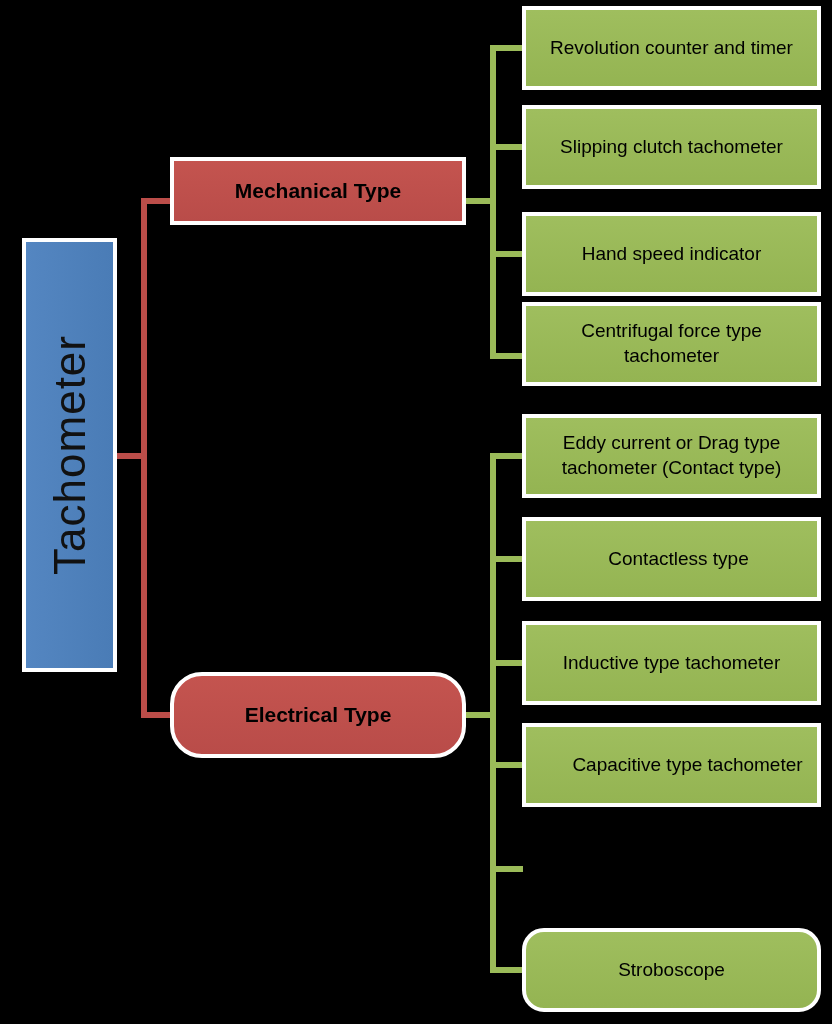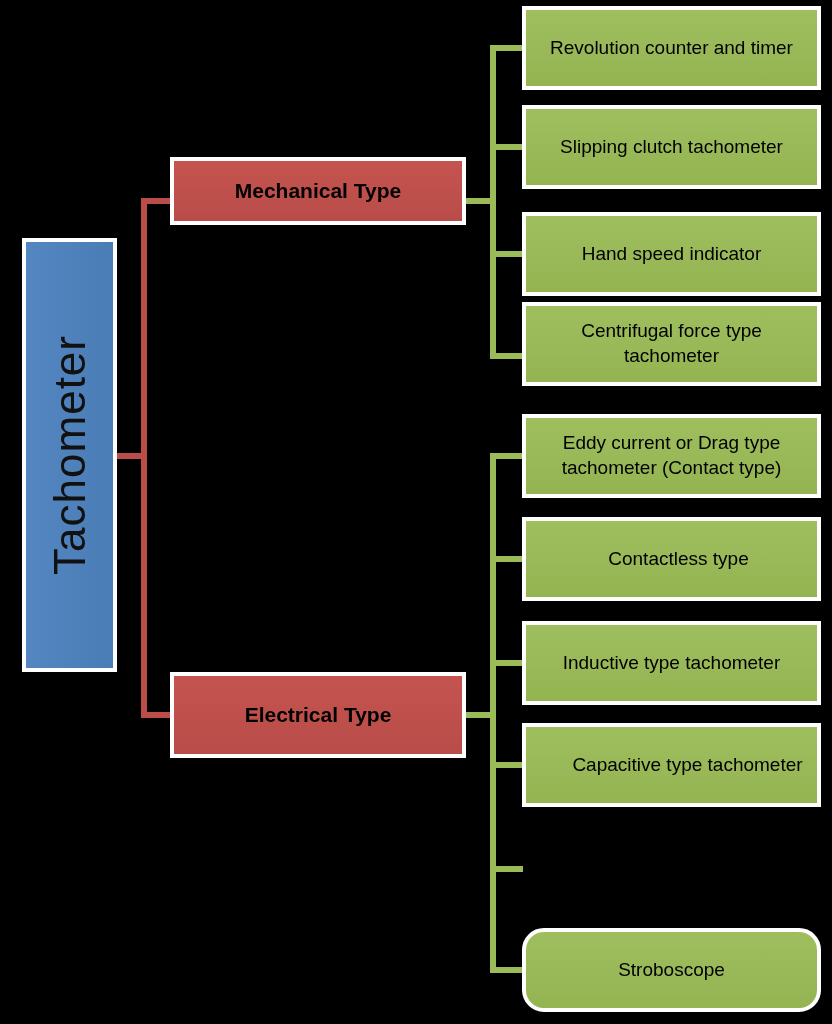--- a/index.html
+++ b/index.html
@@ -44,21 +44,21 @@
   
   .branch {
     left: 170px;
     width: 296px;
     height: 68px;
     background: linear-gradient(to bottom, #c4544f, #b94c49);
     font-weight: bold;
     font-size: 21px;
   }
   #branch-0 { top: 157px; }
-  #branch-1 { top: 672px; height: 86px; }
+  #branch-1 { top: 672px; height: 86px; border-radius: 32px; }
   
   .leaf {
     left: 522px;
     width: 299px;
     height: 84px;
     background: linear-gradient(to bottom, #9fbe5e, #94b452);
     font-size: 19px;
     line-height: 1.3;
     padding: 2px 10px;
   }

